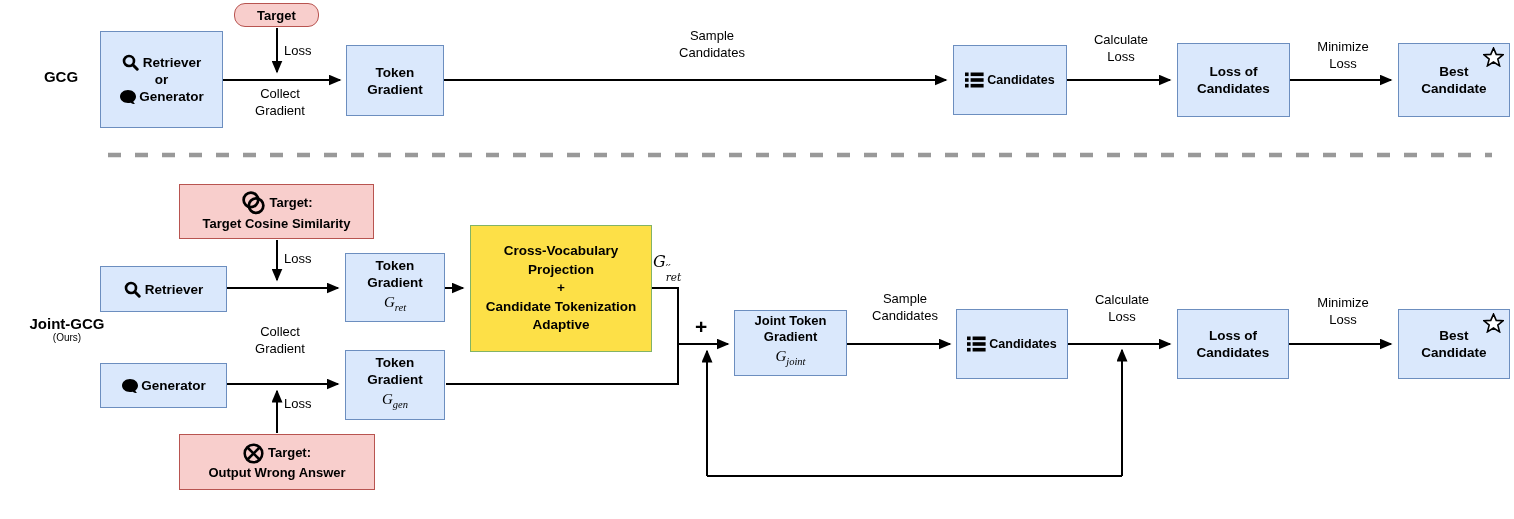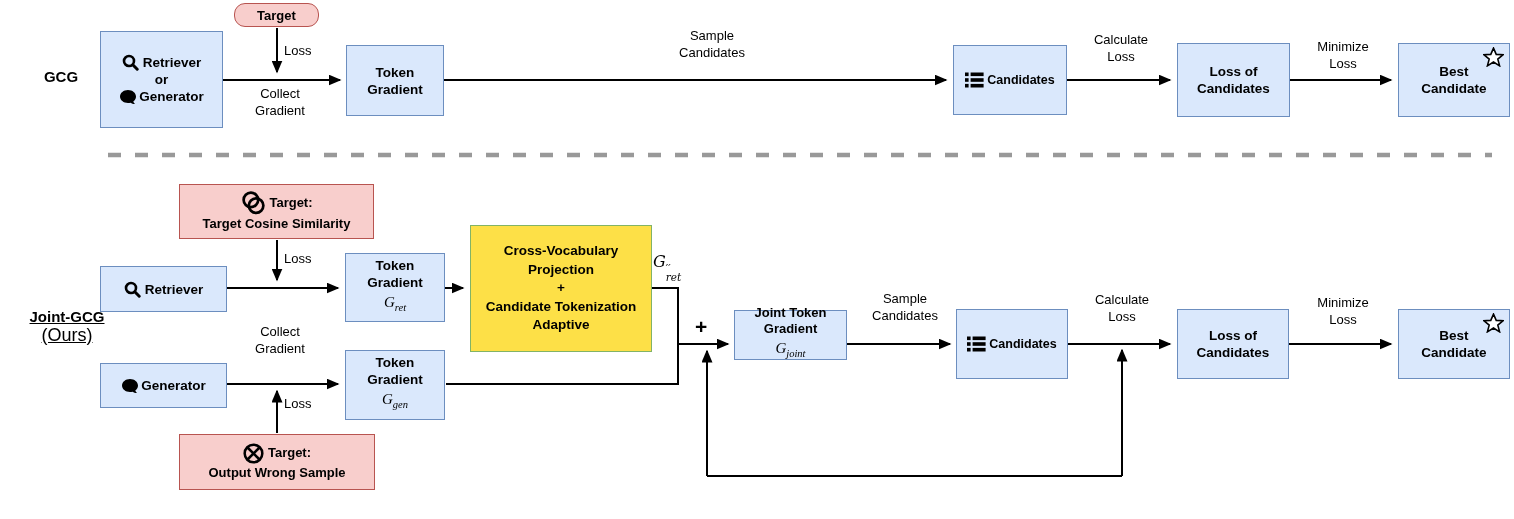--- a/index.html
+++ b/index.html
@@ -13,21 +13,21 @@
     display:flex; flex-direction:column; align-items:center; justify-content:center;
     text-align:center; font-weight:bold; font-size:13.5px; line-height:17px;
   }
   .blue{background:#dae8fc; border:1.5px solid #6c8ebf;}
   .red{background:#f8cecc; border:1.5px solid #b85450;}
   .green{background:#fde047; border:1.5px solid #82b366;}
   .iconrow{display:flex; align-items:center; justify-content:center; gap:4px;}
   .lbl{position:absolute; font-size:13px; line-height:16.5px; white-space:nowrap;}
   .lbl.center{text-align:center;}
   .rowtitle{position:absolute; font-weight:bold; font-size:15px; text-align:center;margin-left:16px;}
-  .rowsub{font-weight:normal; font-size:18px;}
+  .rowsub{font-weight:normal; font-size:10px;}
   .math{font-family:Liberation Serif, serif; font-style:italic; font-weight:normal; font-size:15px; line-height:23px;}
   .math sub{font-size:10.5px;}
   .gpp{font-family:"DejaVu Serif", serif; font-style:italic; font-size:16px;}
   .ss{display:inline-flex; flex-direction:column; font-size:10.5px; line-height:9px; vertical-align:-5px;}
   .plus{position:absolute; font-weight:bold; font-size:21px;}
   .star{position:absolute; top:3px; right:5px;}
   .alpha{font-family:"DejaVu Serif", serif; font-style:italic; font-weight:normal; font-size:15px;}
   .greenlines{line-height:18.5px;}
 </style>
 </head>
@@ -65,21 +65,21 @@
       <path d="M707,476 V351" marker-end="url(#ah)"></path>
       <path d="M1122,476 V350" marker-end="url(#ah)"></path>
 
       <path d="M847,344 H950" marker-end="url(#ah)"></path>
       <path d="M1068,344 H1170" marker-end="url(#ah)"></path>
       <path d="M1289,344 H1391" marker-end="url(#ah)"></path>
     </g>
   </svg>
 
   <div class="rowtitle" style="left:14px;top:68px;width:62px;">GCG</div>
-  <div class="rowtitle" style="left:5px;top:308px;width:92px;text-decoration:underline;">
+  <div class="rowtitle" style="left:5px;top:315px;width:92px;">
     <div>Joint-GCG</div>
     <div class="rowsub">(Ours)</div>
   </div>
 
   <div class="box blue" style="left:100px;top:31px;width:123px;height:97px;">
     <div class="iconrow">
       <svg width="17" height="17" viewBox="0 0 17 17">
           <circle cx="7" cy="7" r="5" fill="none" stroke="#000" stroke-width="2.6"></circle>
           <line x1="10.8" y1="10.8" x2="15.2" y2="15.2" stroke="#000" stroke-width="3" stroke-linecap="round"></line>
         </svg>
@@ -209,26 +209,26 @@
 
   <div class="box red" style="left:179px;top:434px;width:196px;height:56px;font-size:13px;line-height:18px;">
     <div class="iconrow" style="gap:4px;">
       <svg width="21" height="21" viewBox="0 0 20 20">
           <circle cx="10" cy="10" r="8.4" fill="none" stroke="#000" stroke-width="2.4"></circle>
           <line x1="4.3" y1="4.3" x2="15.7" y2="15.7" stroke="#000" stroke-width="2.4"></line>
           <line x1="15.7" y1="4.3" x2="4.3" y2="15.7" stroke="#000" stroke-width="2.4"></line>
         </svg>
       <span>Target:</span>
     </div>
-    <div>Output Wrong Sample</div>
+    <div>Output Wrong Answer</div>
   </div>
 
   <div class="plus" style="left:695px;top:315px;">+</div>
 
-  <div class="box blue" style="left:734px;top:310px;width:113px;height:50px;font-size:13px;line-height:16px;">
+  <div class="box blue" style="left:734px;top:310px;width:113px;height:66px;font-size:13px;line-height:16px;">
     <div>Joint Token</div>
     <div>Gradient</div>
     <div class="math"><span>G</span><sub>joint</sub></div>
   </div>
 
   <div class="box blue" style="left:956px;top:309px;width:112px;height:70px;font-size:12.5px;">
     <div class="iconrow" style="gap:3px;">
       <svg width="19" height="16" viewBox="0 0 19 16">
           <g fill="#000">
             <rect x="0" y="0.5" width="3.6" height="3.6"></rect>

